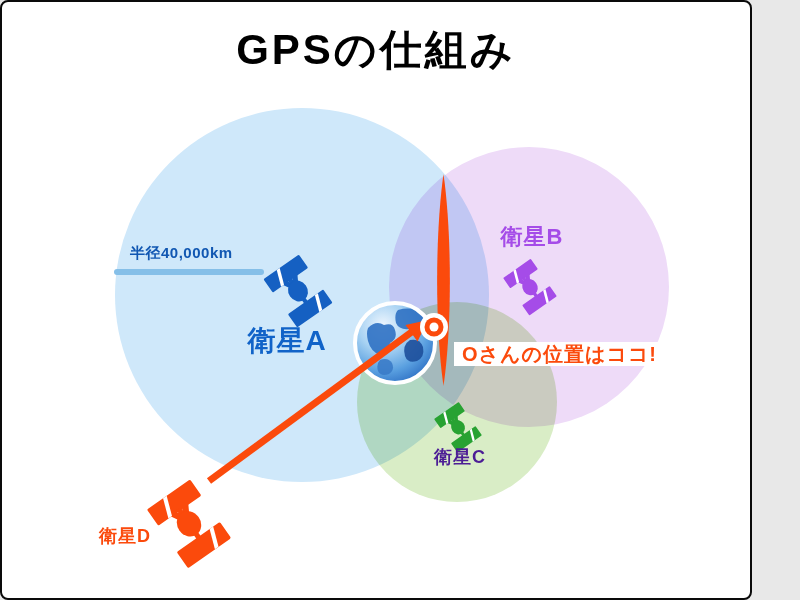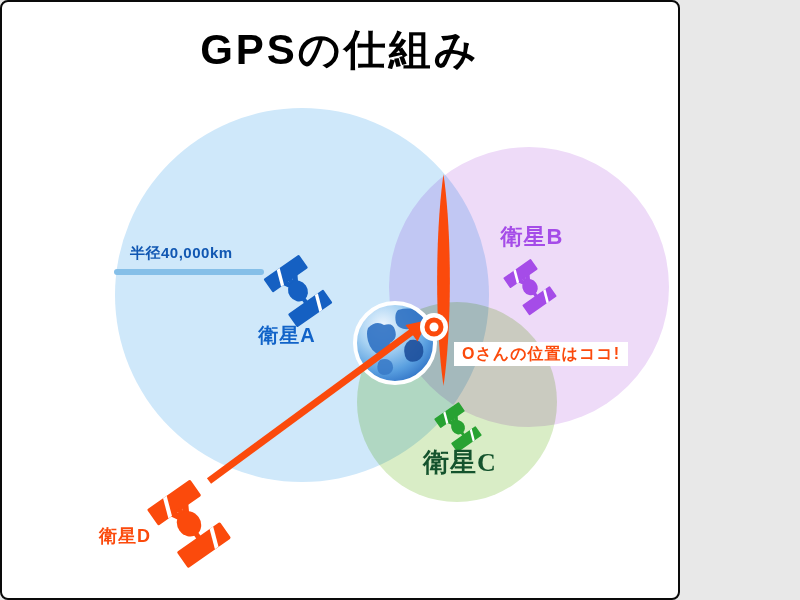--- a/index.html
+++ b/index.html
@@ -1,47 +1,47 @@
 <!DOCTYPE html>
 <html><head>
 <meta charset="utf-8">
 <style>
   html,body{margin:0;padding:0;background:#e8e8e8;}
   .slide{
-    position:relative;width:680px;height:600px;background:#ffffff;
+    position:relative;width:752px;height:600px;background:#ffffff;
     border:2px solid #0a0a0a;border-radius:8px;box-sizing:border-box;
     overflow:hidden;font-family:"Liberation Sans", sans-serif;padding-left:16px;
   }
   .abs{position:absolute;}
   .title{
     left:0;top:20px;width:100%;text-align:center;
     font-size:42px;font-weight:900;letter-spacing:3px;color:#000;z-index:9;
   }
   .circles{position:absolute;inset:0;isolation:isolate;z-index:1;}
   .circle{position:absolute;border-radius:50%;mix-blend-mode:multiply;}
   .circle-a{left:113px;top:106px;width:374px;height:374px;background:#cfe8fa;}
   .circle-b{left:387px;top:145px;width:280px;height:280px;background:#eedbf8;}
   .circle-c{left:355px;top:300px;width:200px;height:200px;background:#d9edc6;}
   .overlay{position:absolute;inset:0;width:800px;height:600px;pointer-events:none;}
   .lens{z-index:2;}
   .radius-line{left:112px;top:267px;width:150px;height:6px;background:#85bfe8;border-radius:3px;z-index:3;}
   .radius-label{left:128px;top:242px;font-size:15px;font-weight:bold;color:#1157b2;z-index:3;letter-spacing:.5px;}
   .sat{z-index:4;overflow:visible;}
   .sat-label{z-index:4;font-weight:bold;text-align:center;width:120px;letter-spacing:1px;}
-  .label-a{left:225px;top:320px;font-size:20px;color:#1163c8;}
+  .label-a{left:225px;top:320px;font-size:28px;color:#1163c8;}
   .label-b{left:470px;top:220px;font-size:22px;color:#a54ce8;}
-  .label-c{left:398px;top:443px;font-size:26px;color:#14532d;font-family:Liberation Serif, serif;}
+  .label-c{left:398px;top:443px;font-size:18px;color:#4c1d95;}
   .label-d{left:63px;top:522px;font-size:18px;color:#fb4a0c;}
   .label-clock{left:40px;top:479px;font-size:14px;color:#fb4a0c;}
   .earth{left:348px;top:296px;z-index:5;}
   .arrow{z-index:6;}
   .marker{left:417px;top:310px;z-index:7;}
   .callout{
     left:452px;top:340px;height:24px;line-height:24px;padding:0 8px;
-    background:#ffffff;color:#fb4a0c;font-size:16px;font-weight:bold;
+    background:#ffffff;color:#fb4a0c;font-size:20px;font-weight:bold;
     z-index:8;letter-spacing:1px;white-space:nowrap;
   }
 </style>
 </head>
 <body>
 
 <div class="slide">
 
   <svg width="0" height="0" style="position:absolute" aria-hidden="true">
     <defs>

